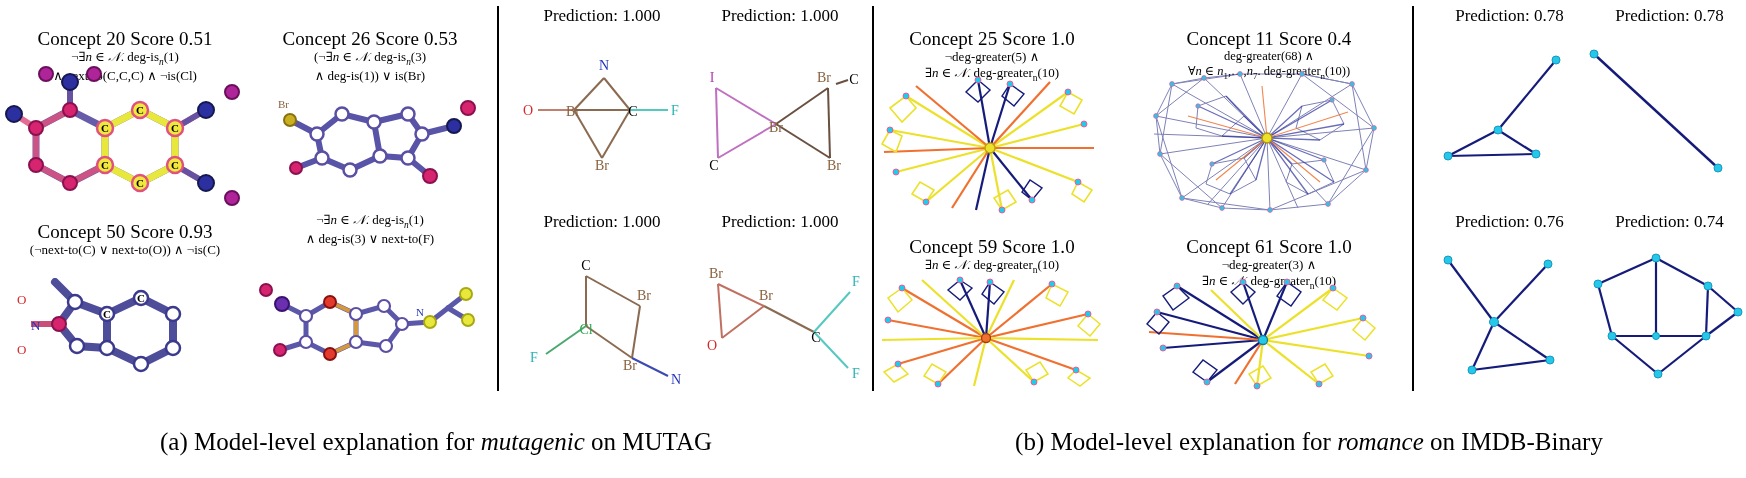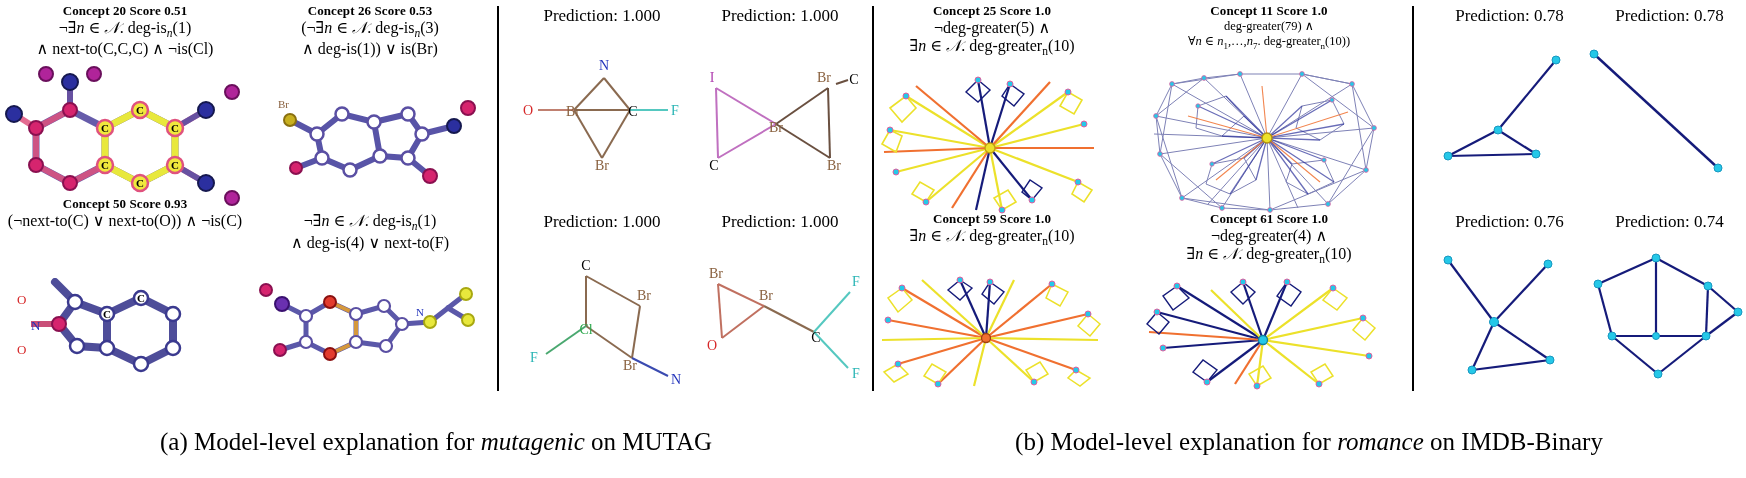--- a/index.html
+++ b/index.html
@@ -37,27 +37,28 @@
 
   
   .cell {
     position: absolute;
     text-align: center;
   }
   .cell-head {
     line-height: 1.12;
   }
   .concept-title {
-    font-weight: bold;
-    font-size: 13px;
+    font-weight: normal;
+    font-size: 19px;
     letter-spacing: 0.1px;
     white-space: nowrap;
+    margin-top: 24px;
   }
   .formula {
-    font-size: 16px;
+    font-size: 13px;
     line-height: 1.18;
     white-space: nowrap;
     font-family: "Liberation Serif", "DejaVu Serif", serif;
   }
   .formula.small {
     font-size: 12.5px;
     line-height: 1.2;
   }
   .pred-label {
     font-size: 17px;
@@ -213,21 +214,21 @@
             <text x="92" y="56">C</text>
         </g>
         <text x="2" y="42" font-size="13" fill="#d62728" font-family="Liberation Serif, serif">O</text>
         <text x="2" y="92" font-size="13" fill="#d62728" font-family="Liberation Serif, serif">O</text>
         <text x="16" y="68" font-size="13" fill="#2233bb" font-family="Liberation Serif, serif">N</text>
       </svg>
     </div>
 
     <div class="cell cell-head" style="left:245px; top:212px; width:250px;">
       <div class="formula">¬∃<span class="var">n</span> ∈ <span class="cal">𝒩</span>. deg-is<sub><span class="var">n</span></sub>(1)</div>
-      <div class="formula">∧ deg-is(4) ∨ next-to(F)</div>
+      <div class="formula">∧ deg-is(3) ∨ next-to(F)</div>
     </div>
     <div class="graphbox" style="left:252px; top:272px;">
       <svg width="240" height="110" viewBox="0 0 240 110">
         <g stroke="#4a46a0" stroke-width="5" stroke-linecap="round" fill="none" opacity="0.9">
           <path d="M54 44 L78 30 L104 42 L104 70 L78 82 L54 70 Z"></path>
           <path d="M104 42 L132 34 L150 52 L134 74 L104 70"></path>
           <path d="M150 52 L178 50 L196 36"></path>
           <path d="M54 44 L30 32"></path>
             <path d="M54 70 L28 78"></path>
           <path d="M196 36 L214 22"></path>
@@ -434,22 +435,22 @@
             <circle cx="120" cy="132" r="3"></circle>
             <circle cx="96" cy="2" r="3"></circle>
           <circle cx="128" cy="6" r="3"></circle>
             <circle cx="150" cy="122" r="3"></circle>
         </g>
         <circle cx="108" cy="70" r="5" fill="#ece12a" stroke="#c0a010" stroke-width="1.4"></circle>
       </svg>
     </div>
 
     <div class="cell cell-head" style="left:272px; top:4px; width:290px;">
-      <div class="concept-title">Concept 11 Score 1.0</div>
-      <div class="formula small">deg-greater(79) ∧</div>
+      <div class="concept-title">Concept 11 Score 0.4</div>
+      <div class="formula small">deg-greater(68) ∧</div>
       <div class="formula small">∀<span class="var">n</span> ∈ <span class="var">n</span><sub>1</sub>,…,<span class="var">n</span><sub>7</sub>. deg-greater<sub>n</sub>(10))</div>
     </div>
     <div class="graphbox" style="left:300px; top:72px;">
       <svg width="230" height="140" viewBox="0 0 230 140">
         <g stroke="#151b7a" stroke-width="1" fill="none" opacity="0.55">
           <path d="M115 66 L20 12"></path>
             <path d="M115 66 L4 44"></path>
             <path d="M115 66 L8 82"></path>
             <path d="M115 66 L30 126"></path>
           <path d="M115 66 L70 136"></path>
@@ -582,21 +583,21 @@
             <circle cx="152" cy="104" r="3"></circle>
             <circle cx="78" cy="2" r="3"></circle>
           <circle cx="108" cy="4" r="3"></circle>
         </g>
         <circle cx="104" cy="60" r="4.5" fill="#f07030" stroke="#a04010" stroke-width="1.3"></circle>
       </svg>
     </div>
 
     <div class="cell cell-head" style="left:272px; top:212px; width:290px;">
       <div class="concept-title">Concept 61 Score 1.0</div>
-      <div class="formula">¬deg-greater(4) ∧</div>
+      <div class="formula">¬deg-greater(3) ∧</div>
       <div class="formula">∃<span class="var">n</span> ∈ <span class="cal">𝒩</span>. deg-greater<sub>n</sub>(10)</div>
     </div>
     <div class="graphbox" style="left:295px; top:278px;">
       <svg width="230" height="110" viewBox="0 0 230 110">
         <g stroke-width="2.2" fill="none">
           <g stroke="#151b7a">
             <path d="M116 62 L30 8"></path>
               <path d="M116 62 L10 34"></path>
               <path d="M116 62 L16 70"></path>
             <path d="M116 62 L60 104"></path>

